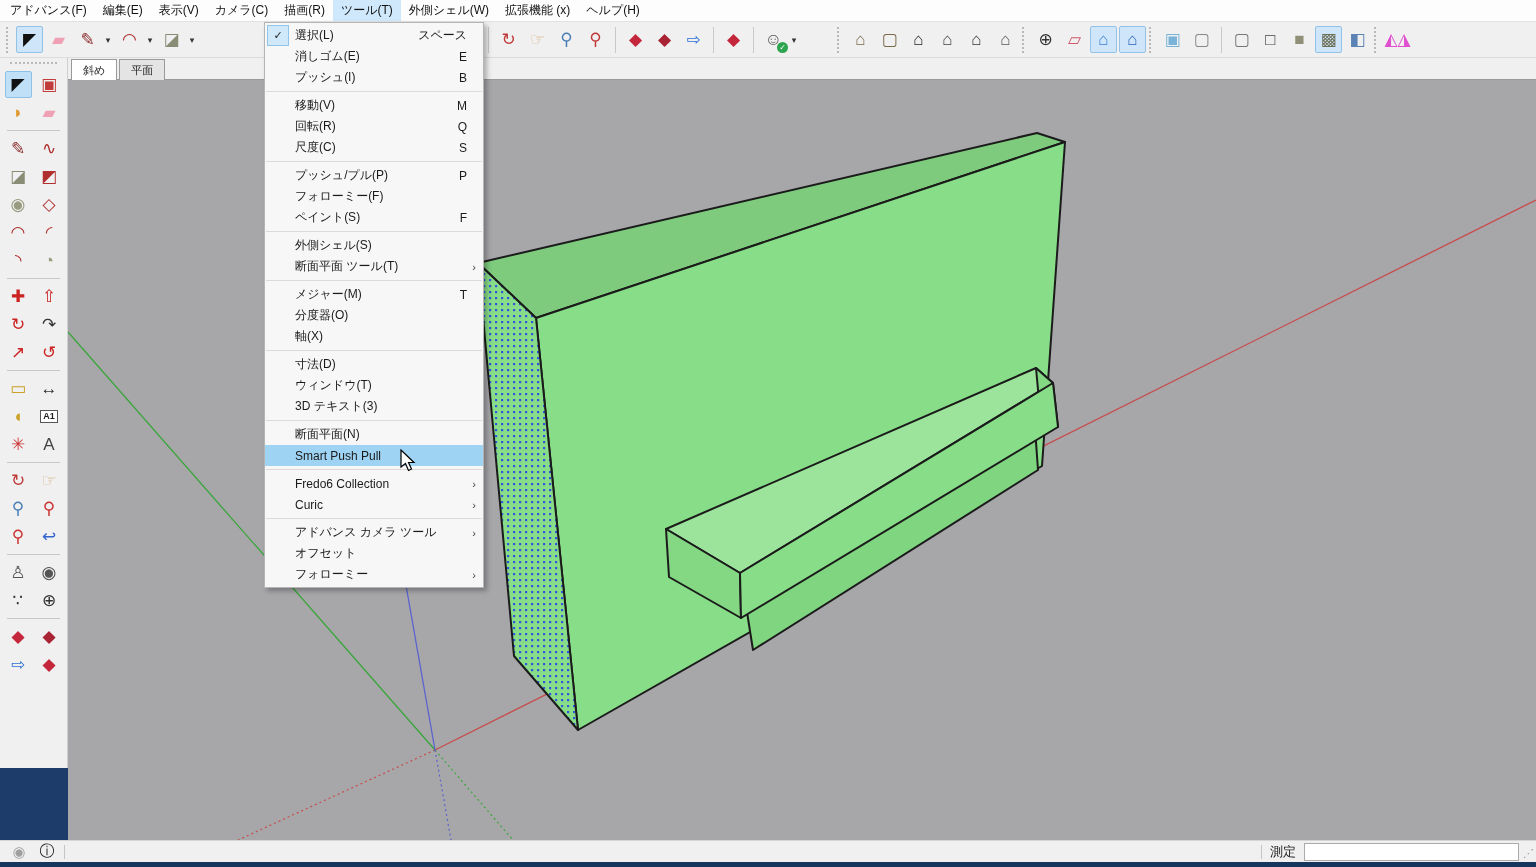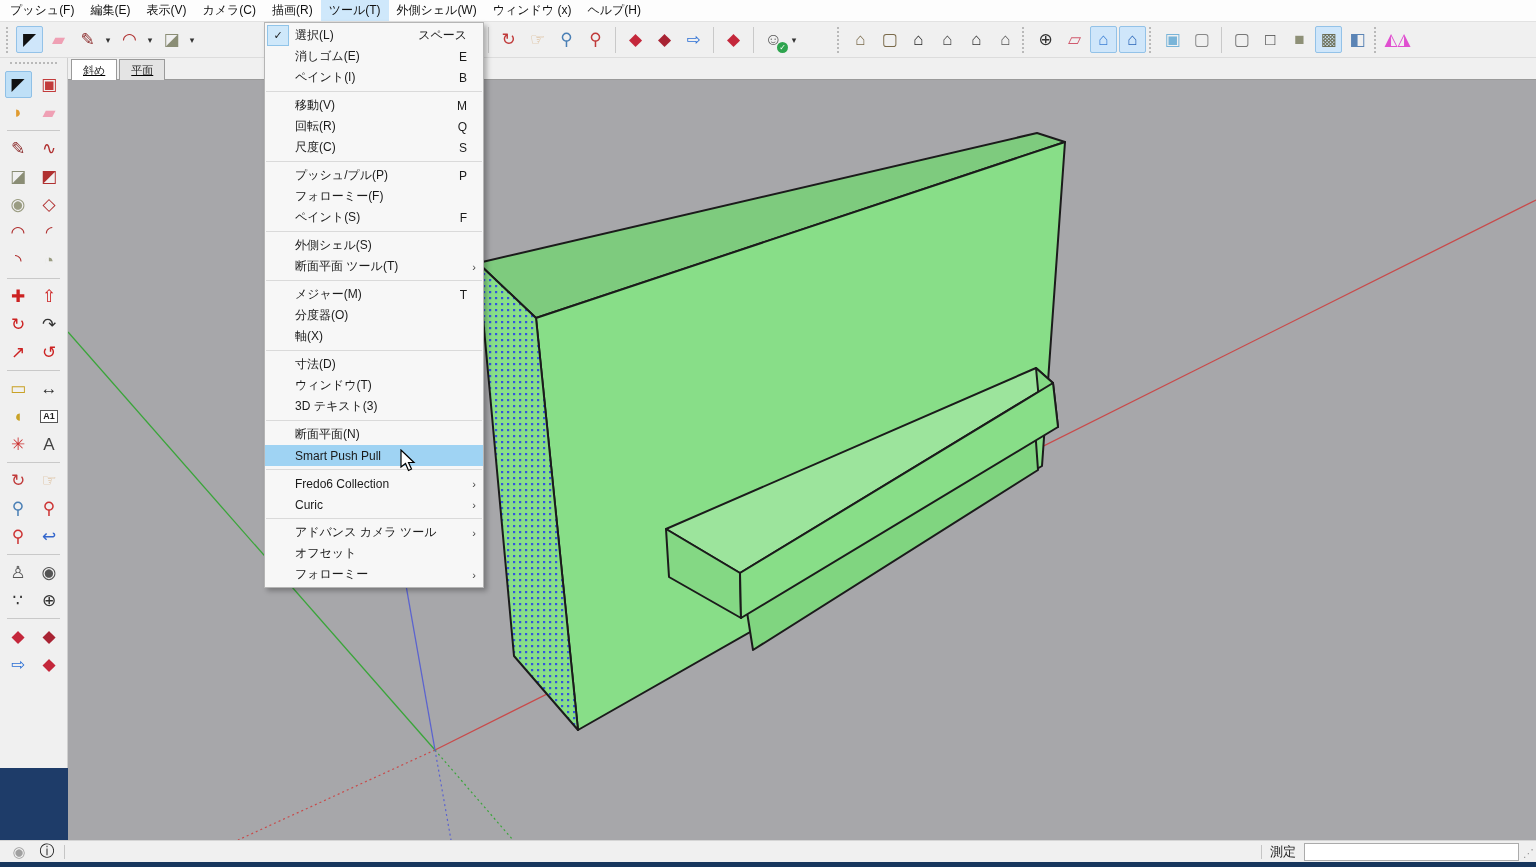--- a/index.html
+++ b/index.html
@@ -18,21 +18,21 @@
   .ticon { width:27px; height:27px; display:flex; align-items:center; justify-content:center; border:1px solid transparent; border-radius:2px; position:relative; margin:0 1px; cursor:default; }
   .ticon.active { background:#cfe6fa; border-color:#93c2e8; }
   .ticon .glyph { font-size:17px; line-height:1; }
   .ticon .glyph.small { font-size:9px; font-weight:bold; border:1px solid #555; padding:1px 2px; background:#fff; }
   .ticon .badge { position:absolute; right:-2px; bottom:-1px; width:11px; height:11px; background:#2da44e; color:#fff; font-size:8px; border-radius:50%; display:flex; align-items:center; justify-content:center; }
   .dd { font-size:9px; color:#333; margin:0 2px 0 1px; width:10px; text-align:center; }
   .tbspacer { width:226px; flex:0 0 auto; }
   .tbgap { width:34px; flex:0 0 auto; }
 
   
-  .tabstrip { position:absolute; left:68px; top:58px; width:1468px; height:22px; background:#f0f0f0; border-bottom:1px solid #9a9a9a; display:flex; align-items:flex-end; padding-left:3px; z-index:5;text-decoration:underline; }
+  .tabstrip { position:absolute; left:68px; top:58px; width:1468px; height:22px; background:#f0f0f0; border-bottom:1px solid #9a9a9a; display:flex; align-items:flex-end; padding-left:3px; z-index:5; }
   .tab { font-size:11px; padding:3px 11px 2px; border:1px solid #9a9a9a; border-bottom:none; margin-right:2px; background:#e4e4e4; color:#222; position:relative; top:1px; cursor:default; }
   .tab.active { background:#ffffff; }
 
   
   .palette { position:absolute; left:0; top:58px; width:68px; height:710px; background:#f0f0f0; border-right:1px solid #cfcfcf; padding-top:2px; z-index:6; }
   .pgrip { height:6px; border-top:2px dotted #b9b9b9; margin:2px 10px 3px; }
   .prow { display:flex; justify-content:center; gap:4px; margin:1px 0; }
   .picon { width:27px; height:27px; display:flex; align-items:center; justify-content:center; border:1px solid transparent; border-radius:2px; cursor:default; }
   .picon.active { background:#bfe0f7; border-color:#8fc0e6; }
   .picon .glyph { font-size:17px; line-height:1; }
@@ -63,28 +63,28 @@
   .grip-corner { color:#9a9a9a; font-size:11px; margin:4px 2px 0 4px; }
   .bottombar { position:absolute; left:0; top:862px; width:1536px; height:5px; background:#17365d; }
 
   
   .cursor { position:absolute; left:400px; top:449px; z-index:60; pointer-events:none; }
 </style>
 </head>
 <body>
 
 <div class="menubar" id="menubar">
-    <div class="mitem">プッシュ(F)</div>
+    <div class="mitem">アドバンス(F)</div>
     <div class="mitem">編集(E)</div>
     <div class="mitem">表示(V)</div>
     <div class="mitem">カメラ(C)</div>
     <div class="mitem">描画(R)</div>
     <div class="mitem active">ツール(T)</div>
     <div class="mitem">外側シェル(W)</div>
-    <div class="mitem">ウィンドウ (x)</div>
+    <div class="mitem">拡張機能 (x)</div>
     <div class="mitem">ヘルプ(H)</div>
   </div>
 
 <div class="toolbar" id="toolbar">
     <span class="tgrip"></span>
     <span class="ticon active">
       <span class="glyph" style="color: rgb(17, 17, 17);">◤</span>
     </span>
     <span class="ticon">
       <span class="glyph" style="color: rgb(239, 160, 180);">▰</span>
@@ -415,21 +415,21 @@
     <div class="ditem">
       <span class="check">✓</span>
       <span class="dlabel">選択(L)</span>
       <span class="dshort">スペース</span>
     </div>
     <div class="ditem">
       <span class="dlabel">消しゴム(E)</span>
       <span class="dshort">E</span>
     </div>
     <div class="ditem">
-      <span class="dlabel">ペイント(I)</span>
+      <span class="dlabel">プッシュ(I)</span>
       <span class="dshort">B</span>
     </div>
     <div class="dsep"></div>
     <div class="ditem">
       <span class="dlabel">移動(V)</span>
       <span class="dshort">M</span>
     </div>
     <div class="ditem">
       <span class="dlabel">回転(R)</span>
       <span class="dshort">Q</span>

